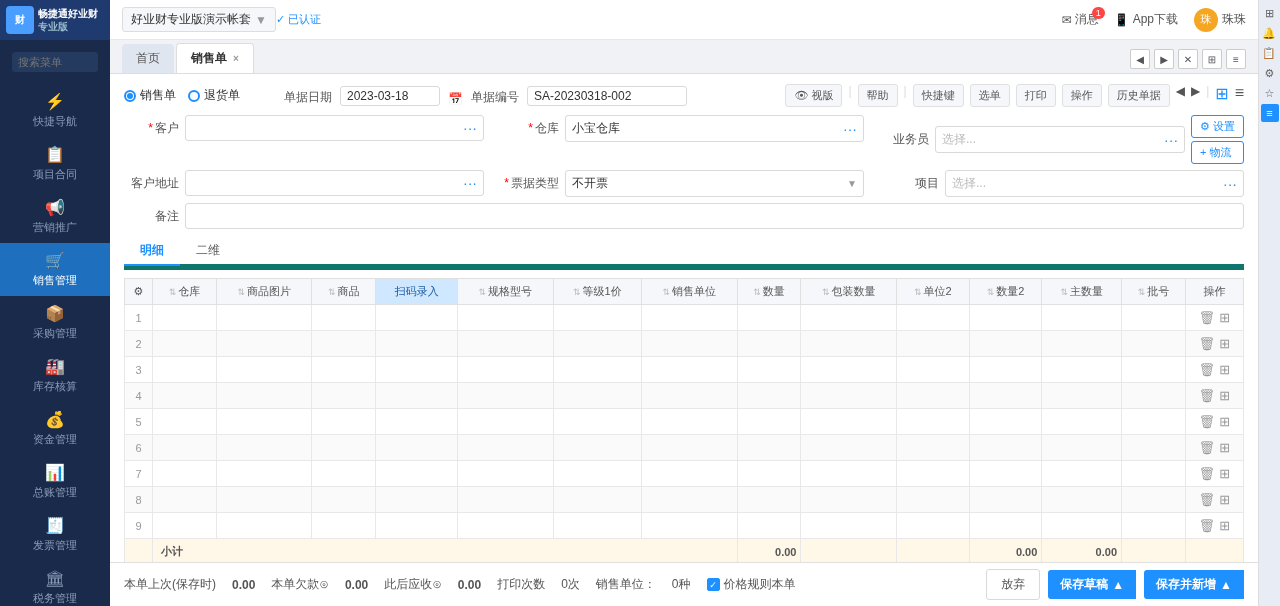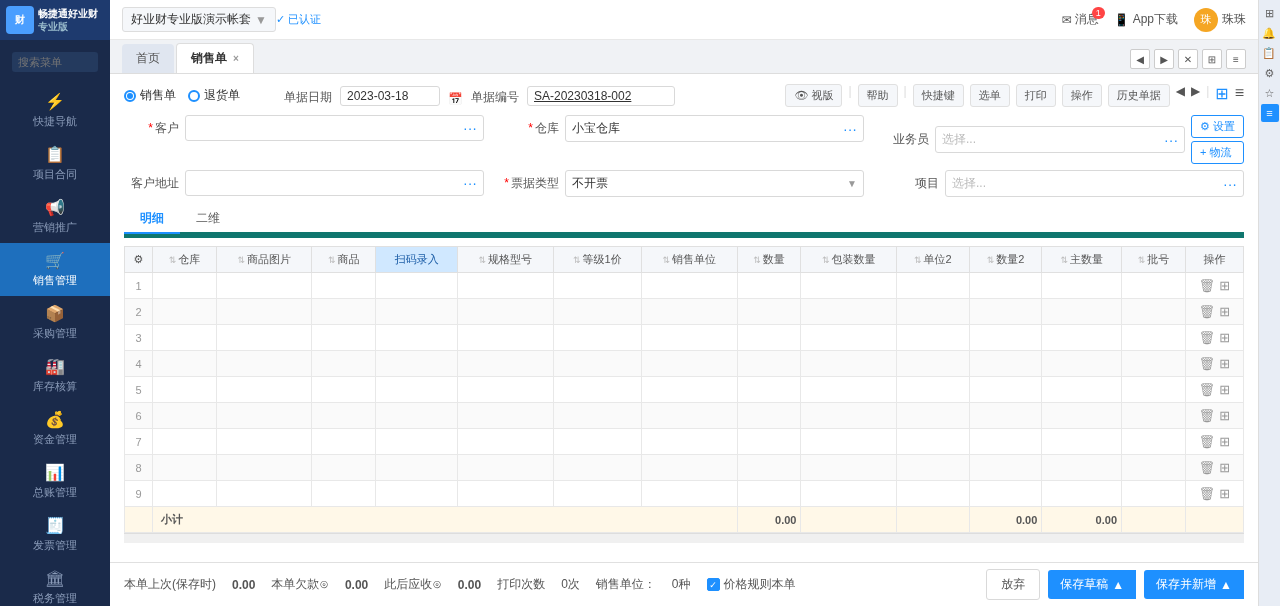--- a/index.html
+++ b/index.html
@@ -67,21 +67,21 @@
     .sort-icon { color: #bbb; font-size: 9px; }
     .row-num { color: #999; text-align: center; width: 20px; }
     .op-icons { display: flex; gap: 4px; justify-content: center; }
     .op-icon { color: #999; cursor: pointer; font-size: 13px; }
     .subtotal-row td { background: #fff8e8 !important; font-weight: bold; color: #555; }
 
     
     .footer { background: #fff; border-top: 1px solid #e0e0e0; padding: 6px 14px; display: flex; align-items: center; gap: 16px; font-size: 12px; color: #555; }
     .footer-right { margin-left: auto; display: flex; align-items: center; gap: 8px; }
     .btn-default { background: #fff; color: #555; border: 1px solid #d9d9d9; border-radius: 3px; padding: 6px 14px; cursor: pointer; font-size: 12px; }
-    .btn-save-draft { background: #1e90ff; color: #fff; border: none; border-radius: 3px 0 0 3px; padding: 6px 12px; cursor: pointer; font-size: 12px; display: flex; align-items: center; gap: 4px; }
+    .btn-save-draft { background: #1e90ff; color: #fff; border: none; border-radius: 3px 0 0 3px; padding: 6px 12px; cursor: pointer; font-size: 12px; display: flex; align-items: center; gap: 4px; font-weight: bold; }
     .checkbox-item { display: flex; align-items: center; gap: 4px; }
     .checkbox-box { width: 13px; height: 13px; border: 1px solid #1e90ff; background: #1e90ff; display: flex; align-items: center; justify-content: center; color: #fff; font-size: 9px; border-radius: 2px; }
 
     
     .right-panel { width: 22px; background: #e8edf5; display: flex; flex-direction: column; align-items: center; padding: 4px 0; gap: 2px; border-left: 1px solid #ddd; }
     .right-panel-icon { width: 18px; height: 18px; display: flex; align-items: center; justify-content: center; cursor: pointer; color: #666; font-size: 11px; border-radius: 2px; }
     .right-panel-icon.active { background: #1e90ff; color: #fff; }
 
     .scroll-bar-container { height: 10px; background: #f0f0f0; border-top: 1px solid #ddd; }
   </style>
@@ -205,21 +205,21 @@
           <div class="radio-dot"></div>
           <span>退货单</span>
         </label>
       </div>
 
       <div class="form-meta">
         <span>单据日期</span>
         <input type="text" class="form-meta-input" style="width: 100px;" value="2023-03-18">
         <span style="color:#1e90ff; cursor:pointer;">📅</span>
         <span>单据编号</span>
-        <input type="text" class="form-meta-input" style="width: 148px; text-decoration: underline;" value="SA-20230318-002">
+        <input type="text" class="form-meta-input" style="width: 160px;" value="SA-20230318-002">
       </div>
 
       <div style="margin-left:auto; display:flex; gap:6px;">
         <button class="toolbar-btn">
           <span>👁</span>
           <span>视版</span>
         </button>
         <span style="color:#ddd;">|</span>
         <button class="toolbar-btn">帮助</button>
         <span style="color:#ddd;">|</span>
@@ -283,20 +283,24 @@
         </div>
       </div>
       <div class="field-row">
         <span class="field-label">项目</span>
         <div class="field-input" style="flex:1;">
           <span style="color:#bbb;">选择...</span>
           <span class="dots">···</span>
         </div>
       </div>
 
+      <div class="field-row" style="grid-column: 1 / -1;">
+        <span class="field-label">备注</span>
+        <div class="field-input" style="width:280px;"></div>
+      </div>
     </div>
 
     <div class="detail-tabs">
       <div class="detail-tab active">明细</div>
       <div class="detail-tab">二维</div>
     </div>
 
     <div style="overflow-x:auto;">
       <table class="data-table">
         <thead>

